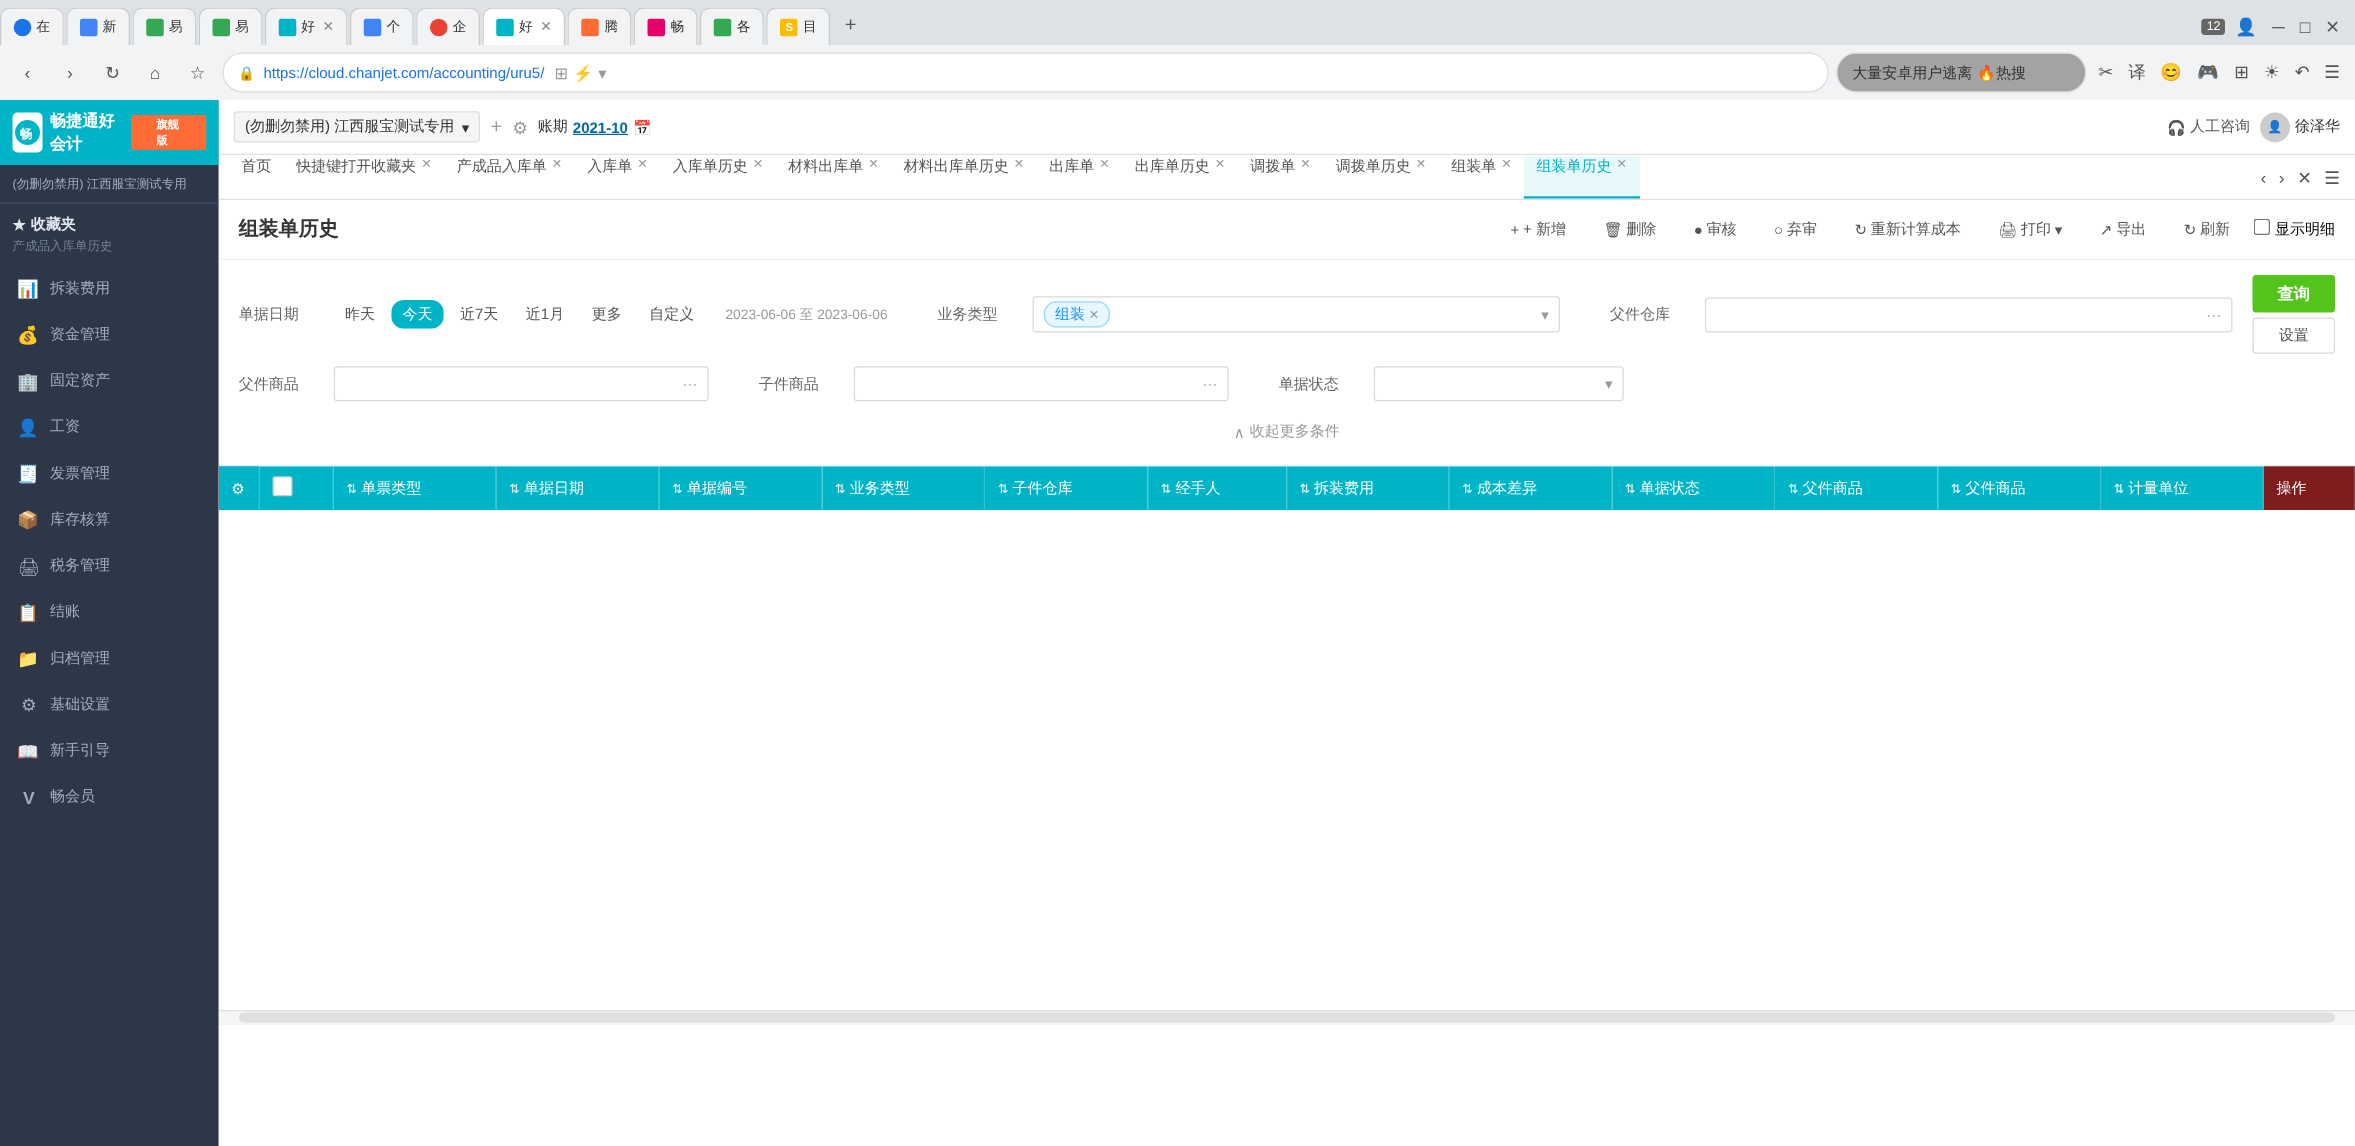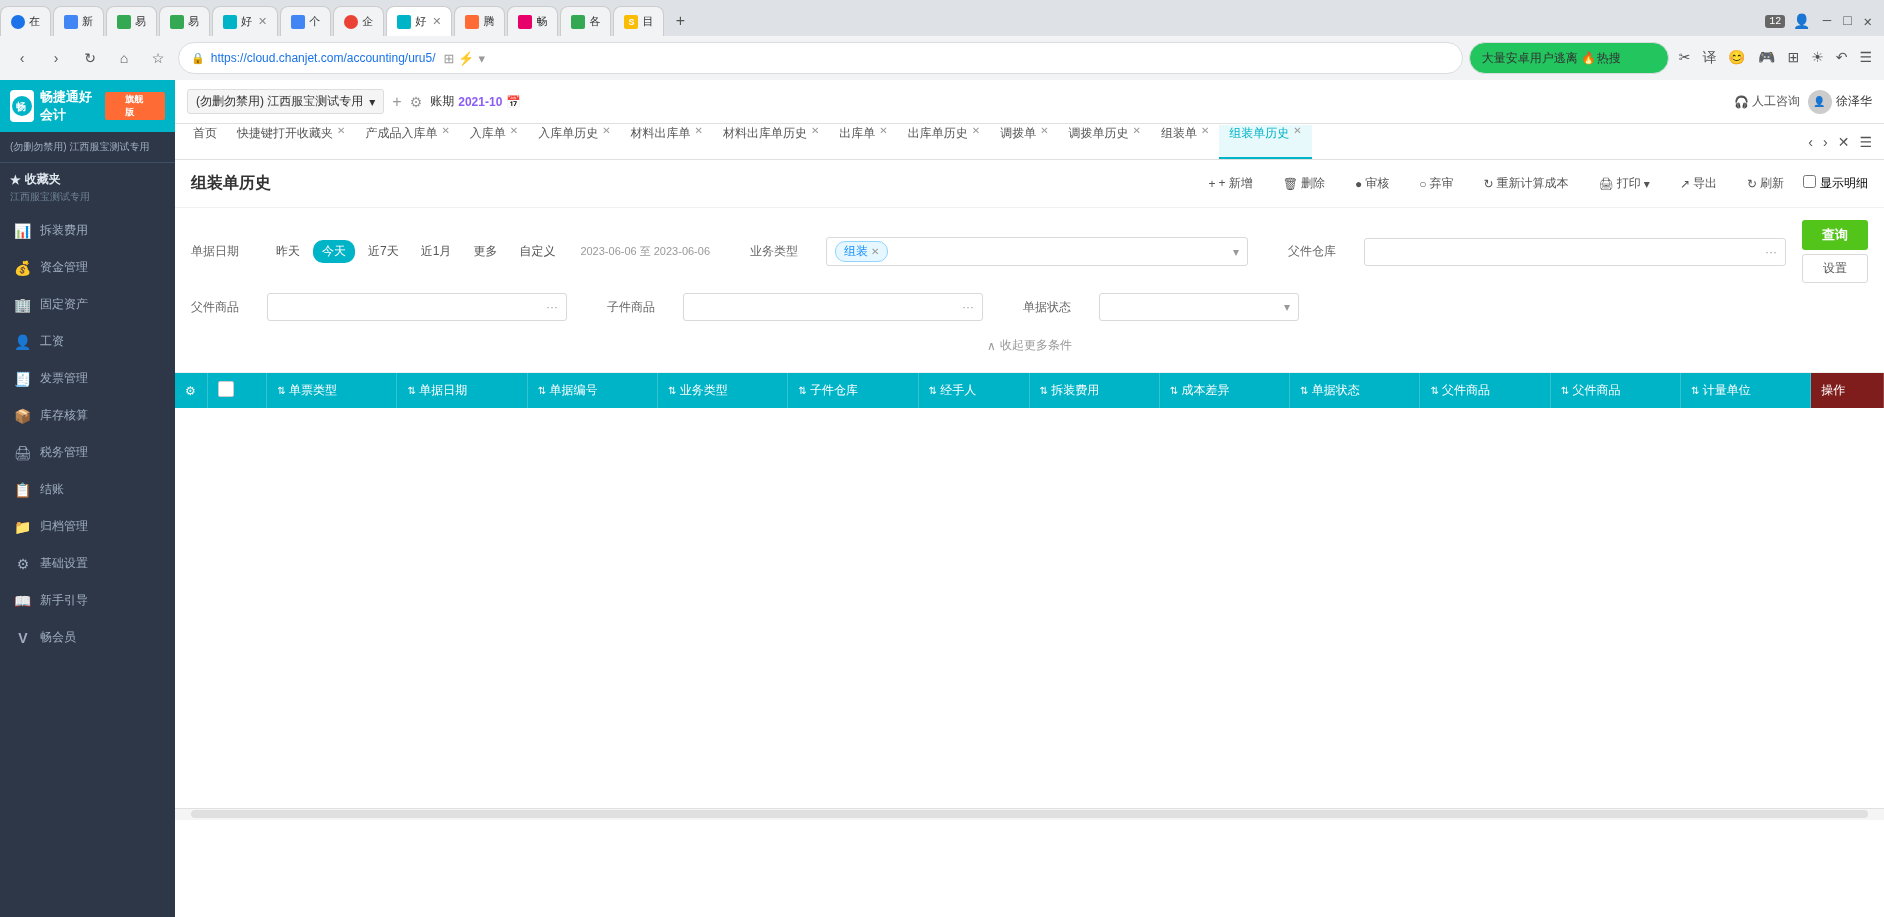--- a/index.html
+++ b/index.html
@@ -7,27 +7,27 @@
 
     
     .browser-chrome { background: #dee1e6; width: 1884px; }
     .browser-tabs { display: flex; align-items: center; background: #dee1e6; padding: 6px 0 0 0; height: 36px; overflow: hidden; }
     .browser-tab { display: flex; align-items: center; padding: 0 10px; height: 30px; background: #f1f3f4; border-radius: 8px 8px 0 0; font-size: 11px; color: #333; margin-right: 2px; white-space: nowrap; max-width: 160px; overflow: hidden; border: 1px solid #ccc; border-bottom: none; }
     .browser-tab.active { background: #fff; }
     .browser-tab .tab-favicon { width: 14px; height: 14px; margin-right: 4px; border-radius: 2px; flex-shrink: 0; }
     .browser-tab .tab-close { margin-left: 6px; color: #888; cursor: pointer; flex-shrink: 0; }
     .tab-new-btn { width: 28px; height: 28px; display: flex; align-items: center; justify-content: center; color: #555; font-size: 16px; cursor: pointer; }
     .browser-tab-icons { margin-left: auto; display: flex; align-items: center; gap: 4px; padding-right: 8px; }
-    .browser-tab-icons span { font-size: 14px; color: #555; cursor: pointer; padding: 2px 4px; font-family: Liberation Mono, monospace; }
+    .browser-tab-icons span { font-size: 14px; color: #555; cursor: pointer; padding: 2px 4px; }
 
     .browser-toolbar { display: flex; align-items: center; background: #f1f3f4; padding: 4px 8px; height: 44px; gap: 6px; }
     .nav-btn { width: 28px; height: 28px; display: flex; align-items: center; justify-content: center; color: #555; font-size: 14px; cursor: pointer; border-radius: 50%; }
     .address-bar { flex: 1; display: flex; align-items: center; background: #fff; border: 1px solid #dadce0; border-radius: 20px; padding: 4px 12px; height: 32px; font-size: 12px; color: #1a73e8; }
     .address-bar .lock-icon { color: #5f6368; margin-right: 6px; font-size: 11px; }
-    .search-bar { display: flex; align-items: center; background: #22c55e; border: 1px solid #dadce0; border-radius: 20px; padding: 4px 12px; height: 32px; font-size: 12px; color: #333; min-width: 200px; }
+    .search-bar { display: flex; align-items: center; background: #a3a3a3; border: 1px solid #dadce0; border-radius: 20px; padding: 4px 12px; height: 32px; font-size: 12px; color: #333; min-width: 200px; }
     .toolbar-icons { display: flex; gap: 4px; }
     .toolbar-icons span { font-size: 14px; color: #555; cursor: pointer; padding: 4px; border-radius: 4px; }
 
     
     .app-wrapper { display: flex; height: calc(917px - 80px); }
 
     
     .sidebar { width: 175px; background: #2d3748; display: flex; flex-direction: column; flex-shrink: 0; }
     .sidebar-logo { background: #00b4c8; padding: 8px 10px; display: flex; align-items: center; gap: 6px; color: #fff; font-size: 13px; font-weight: bold; }
     .sidebar-logo .logo-icon { width: 32px; height: 32px; background: #fff; border-radius: 4px; display: flex; align-items: center; justify-content: center; }
@@ -214,21 +214,21 @@
 
     <div class="sidebar-company">
       <div style="font-size:10px;">(勿删勿禁用) 江西服宝测试专用</div>
     </div>
 
     <div class="sidebar-favorites">
       <div class="sidebar-favorites-title">
         <span>★</span>
         <span>收藏夹</span>
       </div>
-      <div class="sidebar-favorites-sub">江西服宝测试专用</div>
+      <div class="sidebar-favorites-sub">产成品入库单历史</div>
     </div>
 
     <div class="sidebar-nav">
       <div class="sidebar-nav-item">
         <span class="nav-icon">📊</span>
         <span>拆装费用</span>
       </div>
       <div class="sidebar-nav-item">
         <span class="nav-icon">💰</span>
         <span>资金管理</span>
@@ -280,21 +280,21 @@
 
     <div class="app-header">
       <div class="app-header-company">
         <span>(勿删勿禁用) 江西服宝测试专用</span>
         <span>▾</span>
       </div>
       <span style="font-size:16px;color:#999;cursor:pointer;">+</span>
       <span style="font-size:14px;color:#999;cursor:pointer;">⚙</span>
       <div class="app-header-period">
         <span>账期</span>
-        <span style="color:#8b5cf6;font-weight:bold;">2021-10</span>
+        <span style="color:#0369a1;font-weight:bold;text-decoration:underline;">2021-10</span>
         <span style="color:#00b4c8;cursor:pointer;">📅</span>
       </div>
       <div class="app-header-right">
         <div class="service-btn">
           <span>🎧</span>
           <span>人工咨询</span>
         </div>
         <div class="user-info">
           <div class="avatar">
             <span>👤</span>

